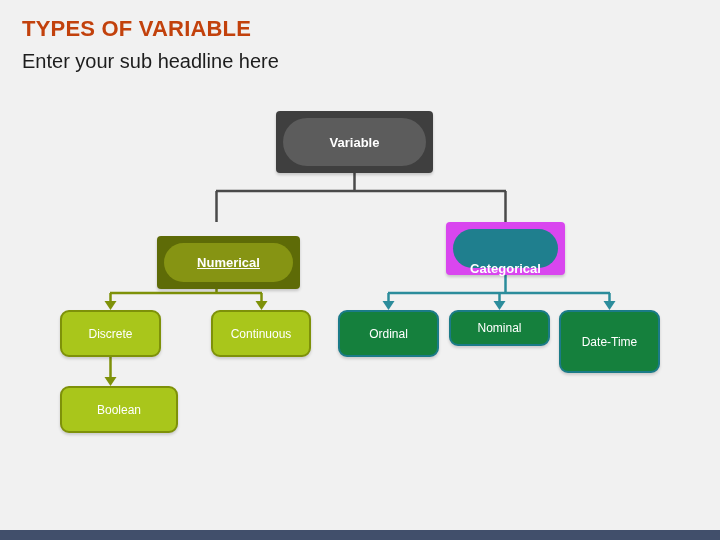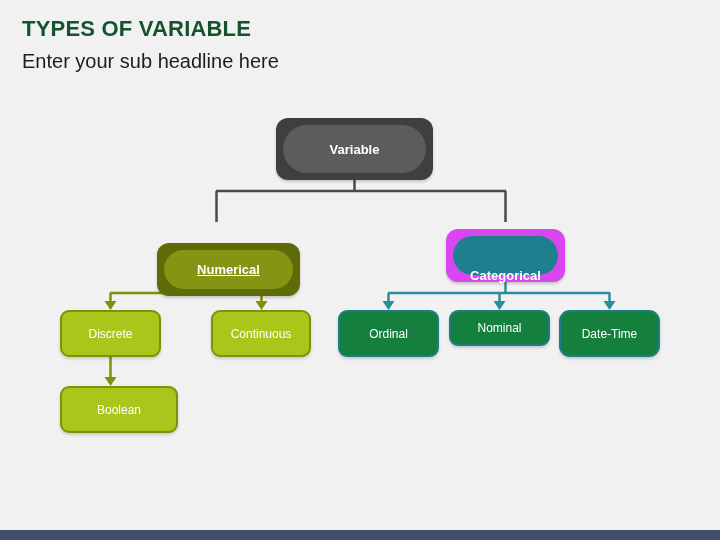--- a/index.html
+++ b/index.html
@@ -19,21 +19,21 @@
     height: 540px;
     background: #f1f1f1;
     overflow: hidden;
   }
   .title {
     position: absolute;
     left: 22px;
     top: 16px;
     font-size: 22px;
     font-weight: bold;
-    color: #14532d;
+    color: #c2410c;
     letter-spacing: 0.2px;
     white-space: nowrap;
   }
   .subtitle {
     position: absolute;
     left: 22px;
     top: 50px;
     font-size: 20px;
     font-weight: normal;
     color: #1d1d1d;
@@ -71,23 +71,22 @@
     display: flex;
     align-items: center;
     justify-content: center;
     color: #ffffff;
     text-align: center;
     line-height: 1;
   }
 
   
   .node.shell {
-    border-radius: 12px;
+    border-radius: 4px;
     box-shadow: 0 2px 3px rgba(0,0,0,0.18);
-    margin-top: 7px;
   }
   .node.shell .inner {
     position: absolute;
     left: 7px;
     right: 7px;
     top: 7px;
     bottom: 7px;
     border-radius: 26px;
     display: flex;
     align-items: center;
@@ -194,20 +193,20 @@
     </div>
 
     <div class="node leaf theme-teal" style="left:338px; top:310px; width:101px; height:47px;">
       <span class="label">Ordinal</span>
     </div>
 
     <div class="node leaf theme-teal" style="left:449px; top:310px; width:101px; height:36px;">
       <span class="label">Nominal</span>
     </div>
 
-    <div class="node leaf theme-teal" style="left:559px; top:310px; width:101px; height:47px;border-radius:11px;">
+    <div class="node leaf theme-teal" style="left:559px; top:310px; width:101px; height:63px;">
       <span class="label">Date-Time</span>
     </div>
 
   </div>
 
   <div class="footer-bar"></div>
 </div>
 
 </body></html>

